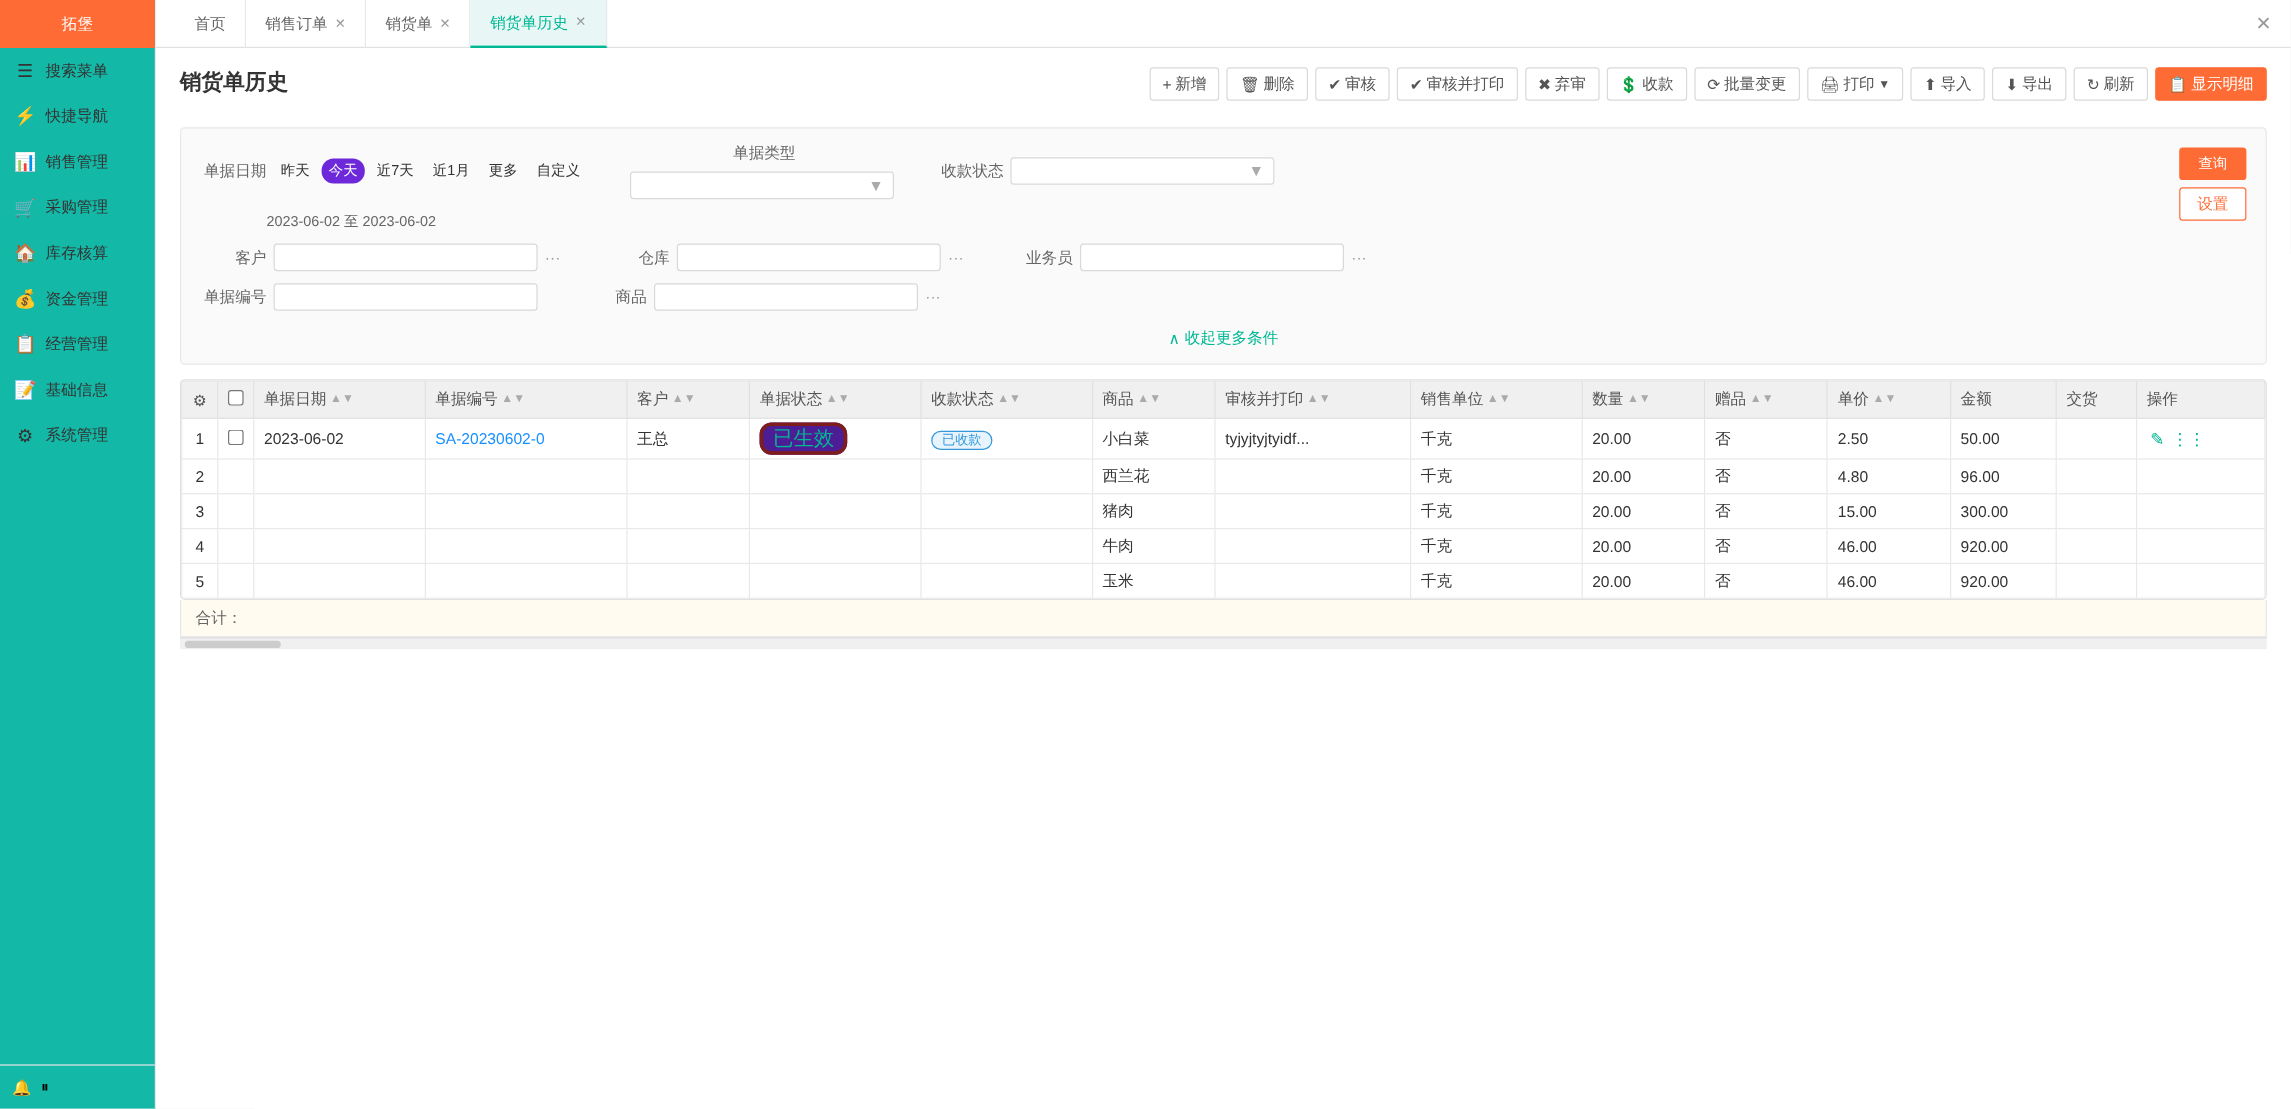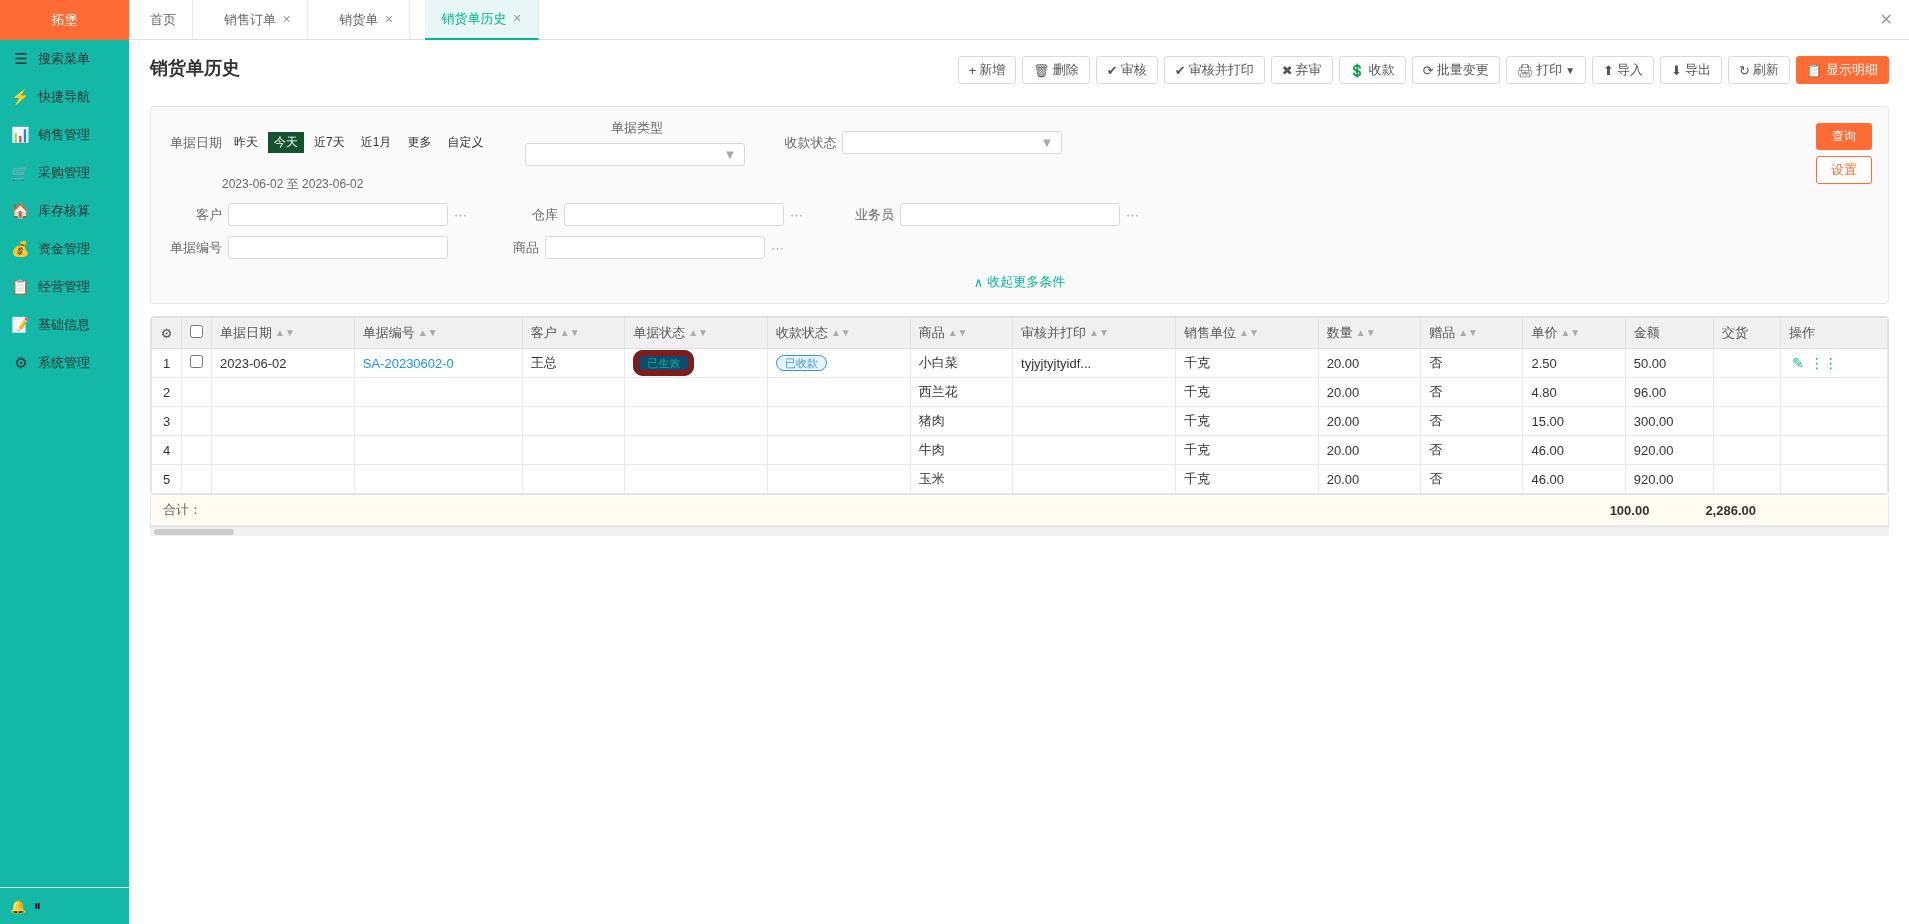--- a/index.html
+++ b/index.html
@@ -9,21 +9,21 @@
     .sidebar { width: 130px; background: #14b8a6; border-right: 1px solid #e8e8e8; display: flex; flex-direction: column; }
     .sidebar-logo { background: #ff6b35; height: 40px; display: flex; align-items: center; justify-content: center; color: #fff; font-size: 12px; }
     .sidebar-item { display: flex; align-items: center; gap: 8px; padding: 10px 12px; cursor: pointer; color: #333; font-size: 13px; }
     .sidebar-item .icon { width: 18px; height: 18px; display: flex; align-items: center; justify-content: center; font-size: 15px; }
     .sidebar-bottom { margin-top: auto; padding: 10px; display: flex; gap: 8px; align-items: center; border-top: 1px solid #e8e8e8; }
 
     
     .main { flex: 1; display: flex; flex-direction: column; overflow: hidden; }
 
     
-    .tab-bar { background: #fff; border-bottom: 1px solid #e0e0e0; display: flex; align-items: center; height: 40px; padding-left: 4px; gap: 15px; }
+    .tab-bar { background: #fff; border-bottom: 1px solid #e0e0e0; display: flex; align-items: center; height: 40px; padding-left: 16px; }
     .tab { padding: 0 16px; height: 40px; display: flex; align-items: center; gap: 6px; cursor: pointer; border-right: 1px solid #e8e8e8; color: #666; font-size: 13px; }
     .tab.active { background: #e8f7f5; color: #00b894; border-bottom: 2px solid #00b894; }
     .tab .close { font-size: 11px; color: #999; cursor: pointer; }
     .tab-close-all { margin-left: auto; padding: 0 16px; color: #999; cursor: pointer; font-size: 16px; }
 
     
     .content { flex: 1; padding: 16px 20px; overflow-y: auto; background: #fff; }
     .page-title { font-size: 18px; font-weight: bold; color: #333; margin-bottom: 14px; }
 
     
@@ -36,36 +36,36 @@
     .filter-area { border: 1px solid #e8e8e8; border-radius: 4px; padding: 12px 16px; margin-bottom: 12px; background: #fafafa; }
     .filter-row { display: flex; align-items: center; gap: 16px; margin-bottom: 10px; }
     .filter-item { display: flex; align-items: center; gap: 6px; }
     .filter-label { color: #666; white-space: nowrap; min-width: 55px; text-align: right; }
     .filter-input { border: 1px solid #d9d9d9; border-radius: 3px; padding: 3px 8px; width: 160px; background: #fff; }
     .filter-input-wide { width: 220px; }
     .filter-select { border: 1px solid #d9d9d9; border-radius: 3px; padding: 3px 8px; background: #fff; width: 160px; display: flex; align-items: center; justify-content: space-between; cursor: pointer; }
     .filter-select-wide { width: 220px; }
     .date-row { display: flex; align-items: center; gap: 4px; }
     .date-tag { padding: 2px 6px; border-radius: 3px; cursor: pointer; color: #333; font-size: 12px; }
-    .date-tag.active { background: #14532d; color: #fff; border-radius: 0; }
+    .date-tag.active { background: #6d28d9; color: #fff; border-radius: 10px; }
     .date-range { color: #666; font-size: 12px; }
     .filter-ellipsis { color: #999; cursor: pointer; }
     .collapse-btn { display: flex; align-items: center; justify-content: center; gap: 4px; color: #00b894; cursor: pointer; font-size: 12px; margin-top: 4px; }
 
     
     .query-btn { background: #ff6b35; color: #fff; border: none; border-radius: 3px; padding: 5px 16px; cursor: pointer; font-size: 12px; }
     .set-btn { background: #fff; color: #ff6b35; border: 1px solid #ff6b35; border-radius: 3px; padding: 4px 12px; cursor: pointer; font-size: 13px; }
 
     
     .data-table { width: 100%; border-collapse: collapse; font-size: 12px; }
     .data-table th { background: #f0f0f0; border: 1px solid #e0e0e0; padding: 6px 8px; color: #555; font-weight: normal; text-align: left; white-space: nowrap; }
     .data-table td { border: 1px solid #e8e8e8; padding: 5px 8px; color: #333; white-space: nowrap; }
     .data-table .col-sort { display: flex; align-items: center; gap: 3px; cursor: pointer; }
     .sort-icon { color: #aaa; font-size: 10px; display: flex; flex-direction: column; line-height: 1; }
-    .badge-green { background: #0c4a6e; color: #00b894; border: 6px solid #7f1d1d; border-radius: 10px; padding: 1px 8px; font-size: 11px; }
+    .badge-green { background: #4c1d95; color: #00b894; border: 3px solid #7f1d1d; border-radius: 10px; padding: 1px 8px; font-size: 17px; }
     .badge-blue { background: #e8f4fd; color: #3498db; border: 1px solid #3498db; border-radius: 10px; padding: 1px 8px; font-size: 11px; }
     .action-icon { color: #00b894; cursor: pointer; margin: 0 3px; font-size: 14px; }
 
     
     .table-footer { display: flex; align-items: center; background: #fffbf0; border: 1px solid #e8e8e8; border-top: none; padding: 6px 12px; }
     .footer-total-label { color: #666; min-width: 80px; }
     .footer-qty { padding: 0 16px; color: #333; font-weight: bold; }
     .footer-amount { color: #333; font-weight: bold; }
 
     
@@ -446,24 +446,20 @@
       <td>920.00</td>
       <td></td>
       <td></td>
     </tr>
           </tbody>
       </table>
     </div>
 
     <div class="table-footer">
       <span class="footer-total-label">合计：</span>
-      <div style="flex:1; display:flex; justify-content:flex-end; gap:40px; padding-right:120px;">
-        <span class="footer-qty">100.00</span>
-        <span class="footer-amount">2,286.00</span>
-      </div>
     </div>
 
     <div class="scrollbar-area">
       <div class="scrollbar-thumb"></div>
     </div>
 
   </div>
 </div>
 
 </body></html>

